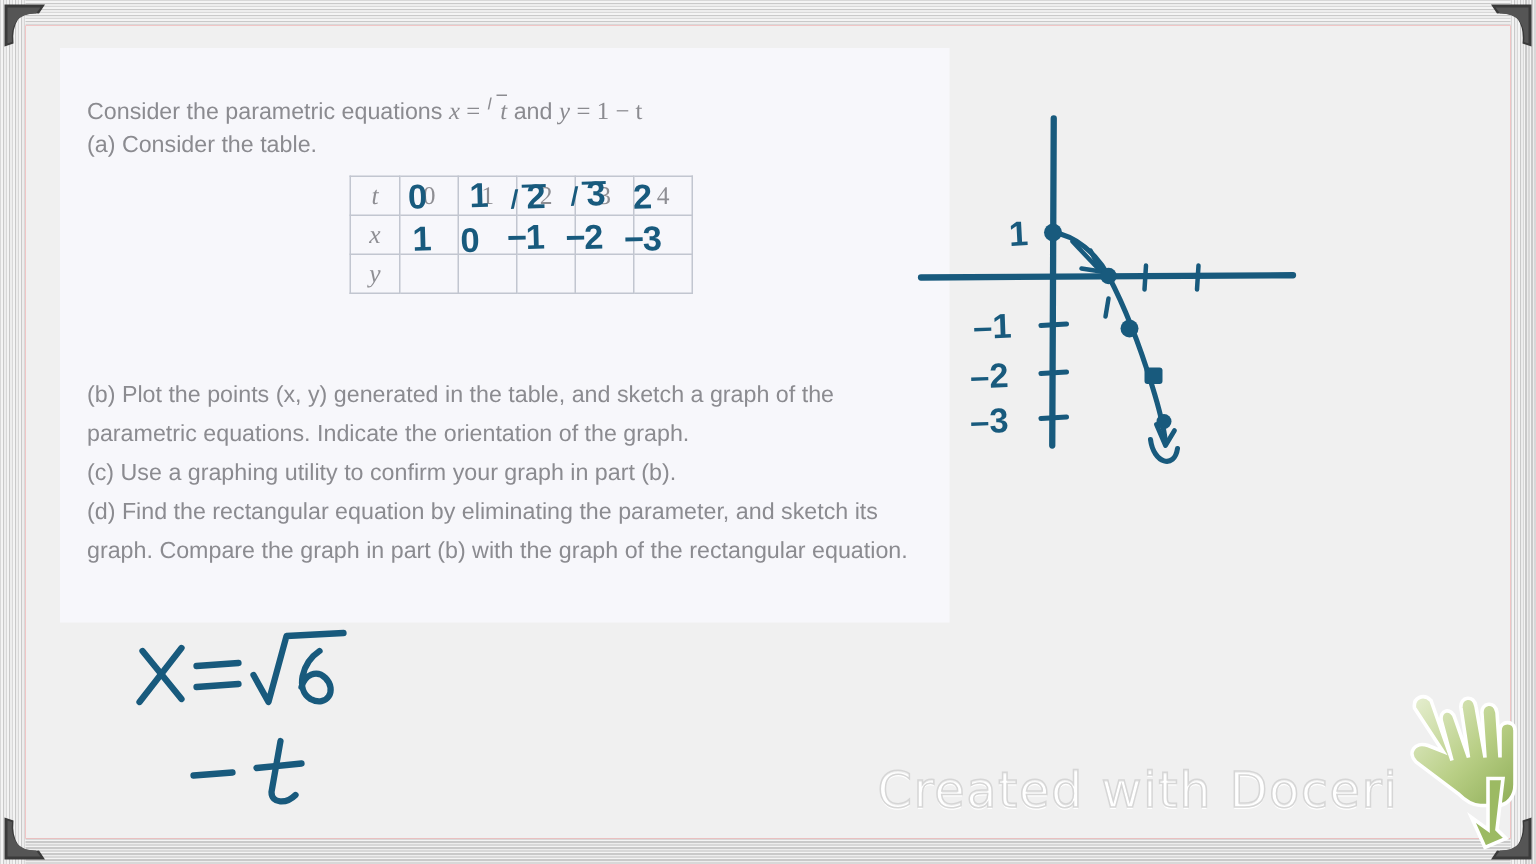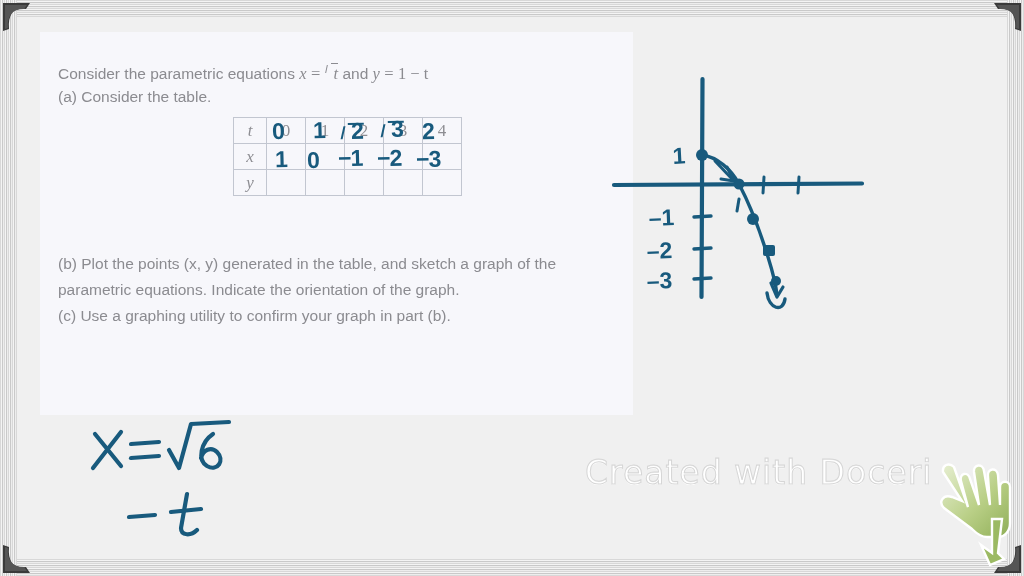--- a/index.html
+++ b/index.html
@@ -199,21 +199,21 @@
     left: 60px;
     top: 395px;
     width: 280px;
     height: 130px;
   }
 
   
   #watermark {
     position: absolute;
     left: 568px;
-    top: 436px;
+    top: 490px;
     font-family: "DejaVu Sans", sans-serif;
     font-size: 33px;
     letter-spacing: 1px;
     color: rgba(255,255,255,0.05);
     -webkit-text-stroke: 1px #d6d6d6;
     text-shadow: 0 1px 0 #ffffff;
     white-space: nowrap;
     user-select: none;
   }
   #doceri-hand {
@@ -304,20 +304,21 @@
       <div class="ink-cell" style="left:382px; top:88px;">2</div>
 
       <div class="ink-cell" style="left:235px; top:116px;">1</div>
       <div class="ink-cell" style="left:267px; top:117px;">0</div>
       <div class="ink-cell" style="left:298px; top:115px;">−1</div>
       <div class="ink-cell" style="left:337px; top:115px;">−2</div>
       <div class="ink-cell" style="left:376px; top:116px;">−3</div>
 
       <div class="para" id="para-c">(c) Use a graphing utility to confirm your graph in part (b).</div>
       <div class="para" id="para-b">(b) Plot the points (x, y) generated in the table, and sketch a graph of the parametric equations. Indicate the orientation of the graph.</div>
+      <div class="para" id="para-d">(d) Find the rectangular equation by eliminating the parameter, and sketch its graph. Compare the graph in part (b) with the graph of the rectangular equation.</div>
     </div>
 
     <svg id="graph-sketch" viewBox="0 0 300 270">
       <g stroke="#185a7d" fill="none" stroke-linecap="round" stroke-linejoin="round">
 
         <path d="M115.5 32 L114.5 250" stroke-width="4.2"></path>
 
         <path d="M27 138 L275 136.5" stroke-width="4.2"></path>
 
         <path d="M177 130 L176 146" stroke-width="3"></path>

